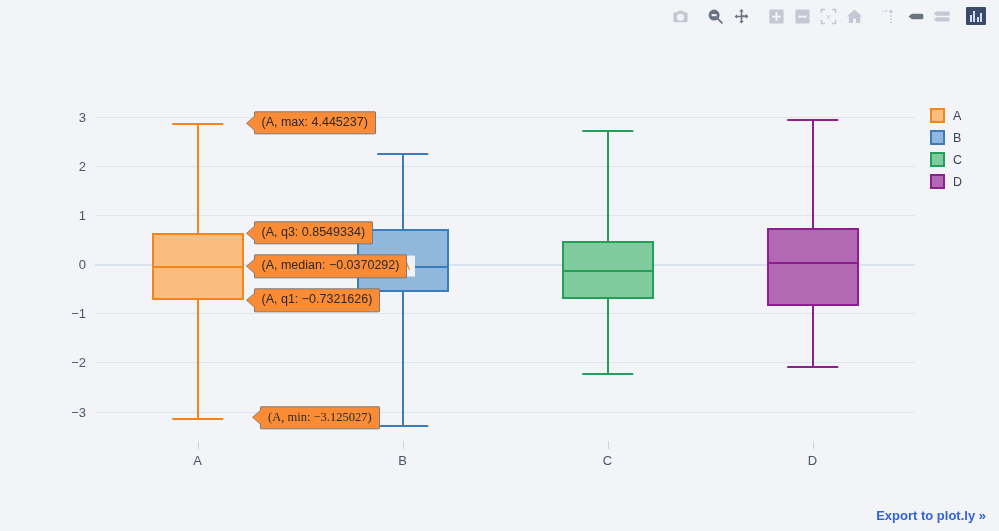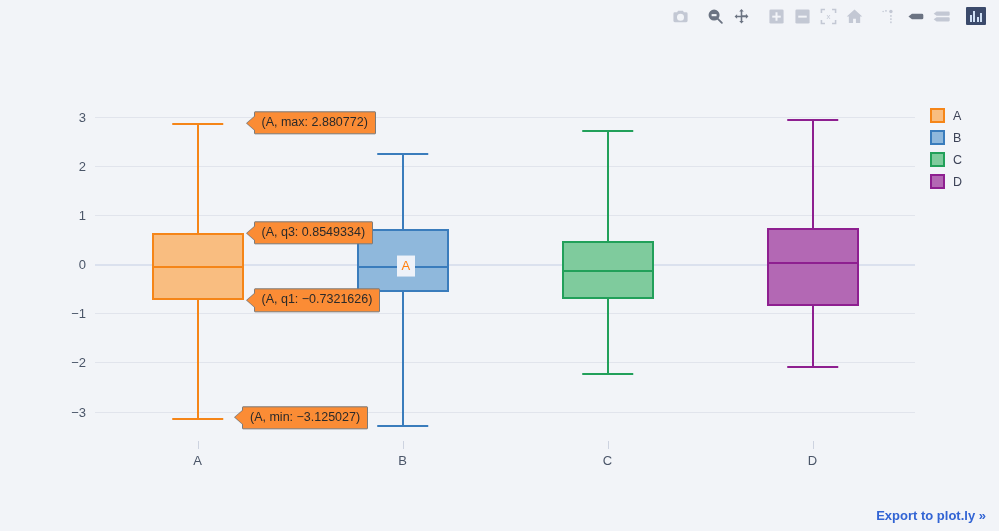--- a/index.html
+++ b/index.html
@@ -315,24 +315,25 @@
           <div class="whisk-line" style="top: 24.0482px; height: 108.953px; background: rgb(142, 31, 144);"></div>
           <div class="whisk-line" style="top: 210.545px; height: 60.366px; background: rgb(142, 31, 144);"></div>
           <div class="cap" style="top: 24.0482px; width: 51.52px; background: rgb(142, 31, 144);"></div>
           <div class="cap" style="top: 270.911px; width: 51.52px; background: rgb(142, 31, 144);"></div>
           <div class="boxrect" style="top: 133.001px; height: 77.5433px; width: 92px; background: rgb(179, 104, 180); border-color: rgb(142, 31, 144);"></div>
           <div class="medline" style="top: 167.356px; width: 92px; background: rgb(142, 31, 144);"></div>
         </div>
         <div class="xtickmark" style="left: 717.5px;"></div>
         <div class="xtick" style="left: 717.5px;">D</div>
         <div class="hoverlabel" style="top: 171.282px; left: 301.5px; color: rgb(255, 127, 14); background: rgb(238, 242, 249);">A</div>
-        <div class="annot" style="top: 27.9366px; left: 158.5px;">(A, max: 2.880772)</div>
+        <div class="annot" style="top: 27.9366px; left: 158.5px;">(A, max: 4.445237)</div>
         <div class="annot" style="top: 137.858px; left: 158.5px;">(A, q3: 0.8549334)</div>
+        <div class="annot" style="top: 171.136px; left: 158.5px;">(A, median: −0.0370292)</div>
         <div class="annot" style="top: 205.252px; left: 158.5px;">(A, q1: −0.7321626)</div>
-        <div class="annot" style="top: 322.689px; left: 147px;">(A, min: −3.125027)</div>
+        <div class="annot" style="top: 322.689px; left: 165px; font-family: Liberation Serif, serif;">(A, min: −3.125027)</div>
       </div>
     <div class="legend" id="legend">
         <div class="legend-item">
           <span class="legend-swatch" style="background: rgb(249, 189, 128); border-color: rgb(245, 133, 24);"></span>
           <span class="legend-label">A</span>
         </div>
         <div class="legend-item">
           <span class="legend-swatch" style="background: rgb(143, 184, 220); border-color: rgb(58, 124, 188);"></span>
           <span class="legend-label">B</span>
         </div>

